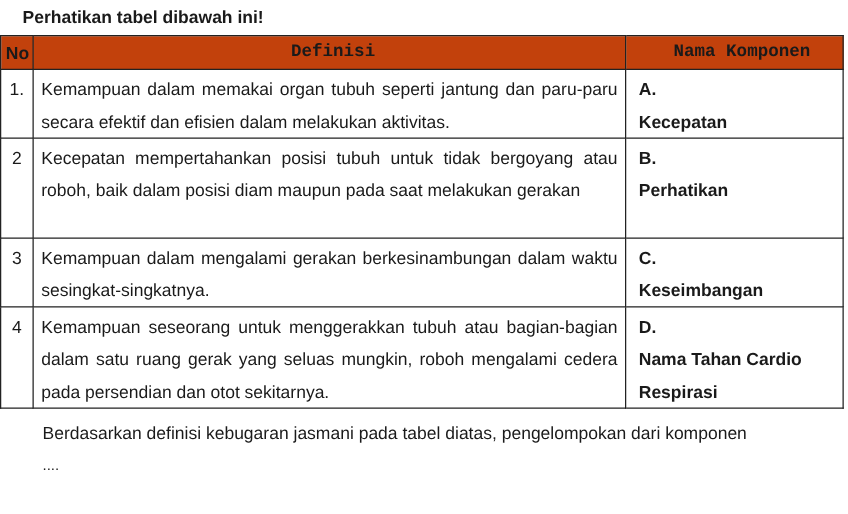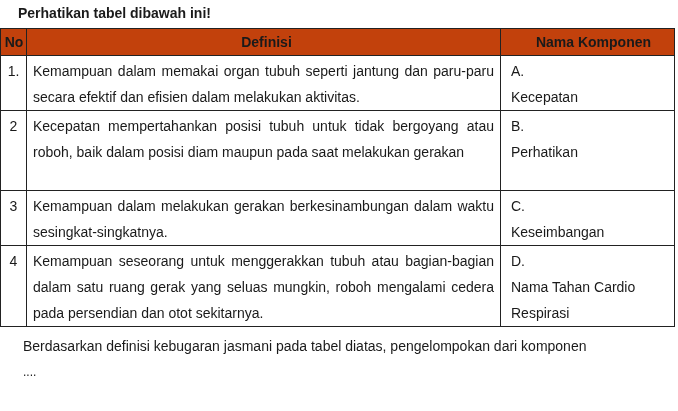--- a/index.html
+++ b/index.html
@@ -23,40 +23,40 @@
       padding: 0;
     }
     table.def-table tr.head th {
       background: #c2410c;
       font-weight: bold; text-align: center;
       height: 26px; line-height: 26px;
     }
     .col-no { width: 24px; text-align: center; }
     .col-def { width: 461px; }
     th.col-no { text-align: left; padding-left: 1px !important; }
-    th.col-def { padding-left: 6px !important; }
-    th.col-name { padding-left: 12px !important; }
+    th.col-def { padding-left: 6px !important; font-family: Liberation Mono, monospace; }
+    th.col-name { padding-left: 12px !important; font-family: Liberation Mono, monospace; }
     td.col-no { text-align: center; padding-top: 2px !important; line-height: 26px; }
     td.col-def {
       padding: 2px 6px 0 6px !important;
       line-height: 26px; text-align: justify;
     }
     td.col-def.last-justify { text-align-last: left; }
     td.col-name {
       padding: 2px 6px 0 10px !important;
-      line-height: 26px; font-weight: normal;
+      line-height: 26px; font-weight: bold;
     }
     .opt-letter { display: inline-block; width: 28px; }
     .opt-name { display: inline-block; vertical-align: top; width: 150px; }
     tr.r1 td { height: 47px; }
     tr.r2 td { height: 77px; }
     tr.r3 td { height: 47px; }
     tr.r4 td { height: 76px; }
     .question {
-      position: absolute; left: 23px; top: 333px;
+      position: absolute; left: 34px; top: 333px;
       font-size: 14px; line-height: 26px;
     }
     .question .ellipsis { font-size: 12px; }
   </style>
 </head>
 <body>
 
 <div class="intro">Perhatikan tabel dibawah ini!</div>
 
 <table class="def-table">
@@ -75,21 +75,21 @@
   </tr>
   <tr class="r2">
     <td class="col-no">2</td>
     <td class="col-def last-justify">Kecepatan mempertahankan posisi tubuh untuk tidak bergoyang atau roboh, baik dalam posisi diam maupun pada saat melakukan gerakan</td>
     <td class="col-name">
       <span class="opt-letter">B.</span><span class="opt-name">Perhatikan</span>
     </td>
   </tr>
   <tr class="r3">
     <td class="col-no">3</td>
-    <td class="col-def last-justify">Kemampuan  dalam melakukan gerakan berkesinambungan dalam waktu sesingkat-singkatnya.</td>
+    <td class="col-def last-justify">Kemampuan  dalam mengalami gerakan berkesinambungan dalam waktu sesingkat-singkatnya.</td>
     <td class="col-name">
       <span class="opt-letter">C.</span><span class="opt-name">Keseimbangan</span>
     </td>
   </tr>
   <tr class="r4">
     <td class="col-no">4</td>
     <td class="col-def last-justify">Kemampuan seseorang untuk menggerakkan tubuh atau bagian-bagian dalam satu ruang gerak yang seluas mungkin, roboh mengalami cedera pada persendian dan otot sekitarnya.</td>
     <td class="col-name">
       <span class="opt-letter">D.</span><span class="opt-name">Nama Tahan Cardio Respirasi</span>
     </td>

